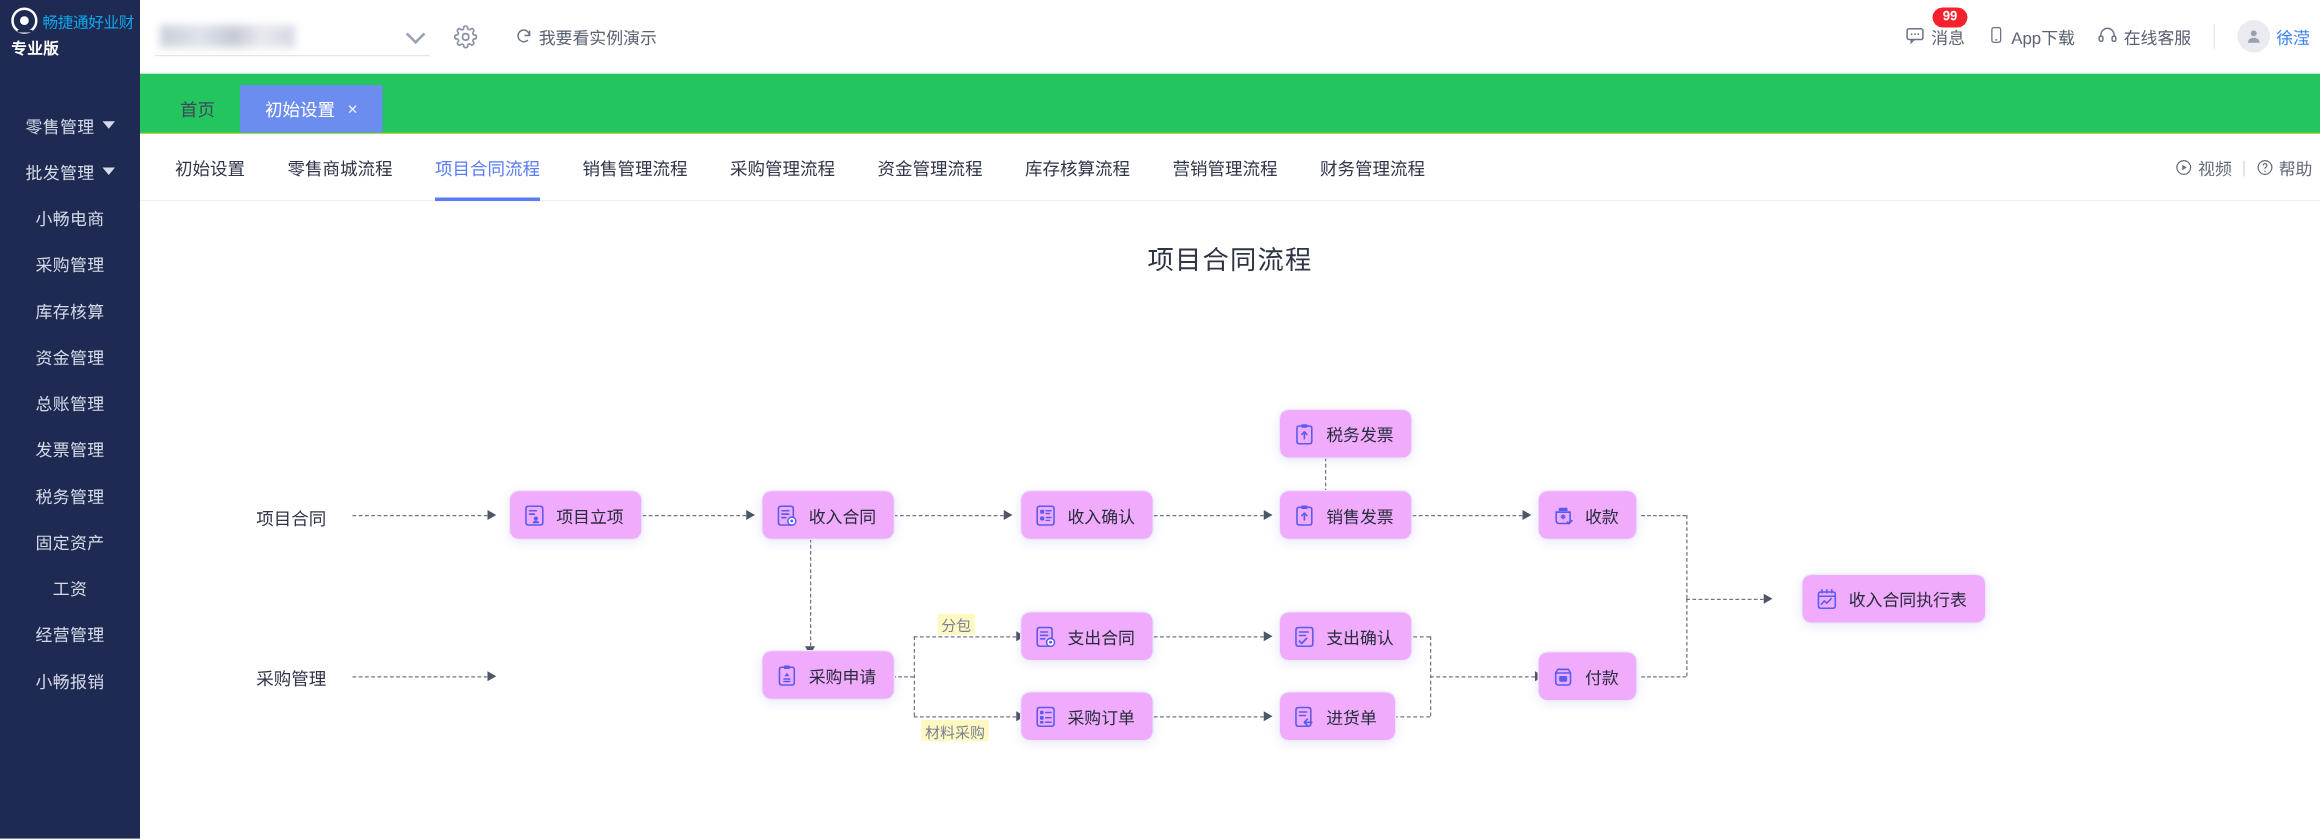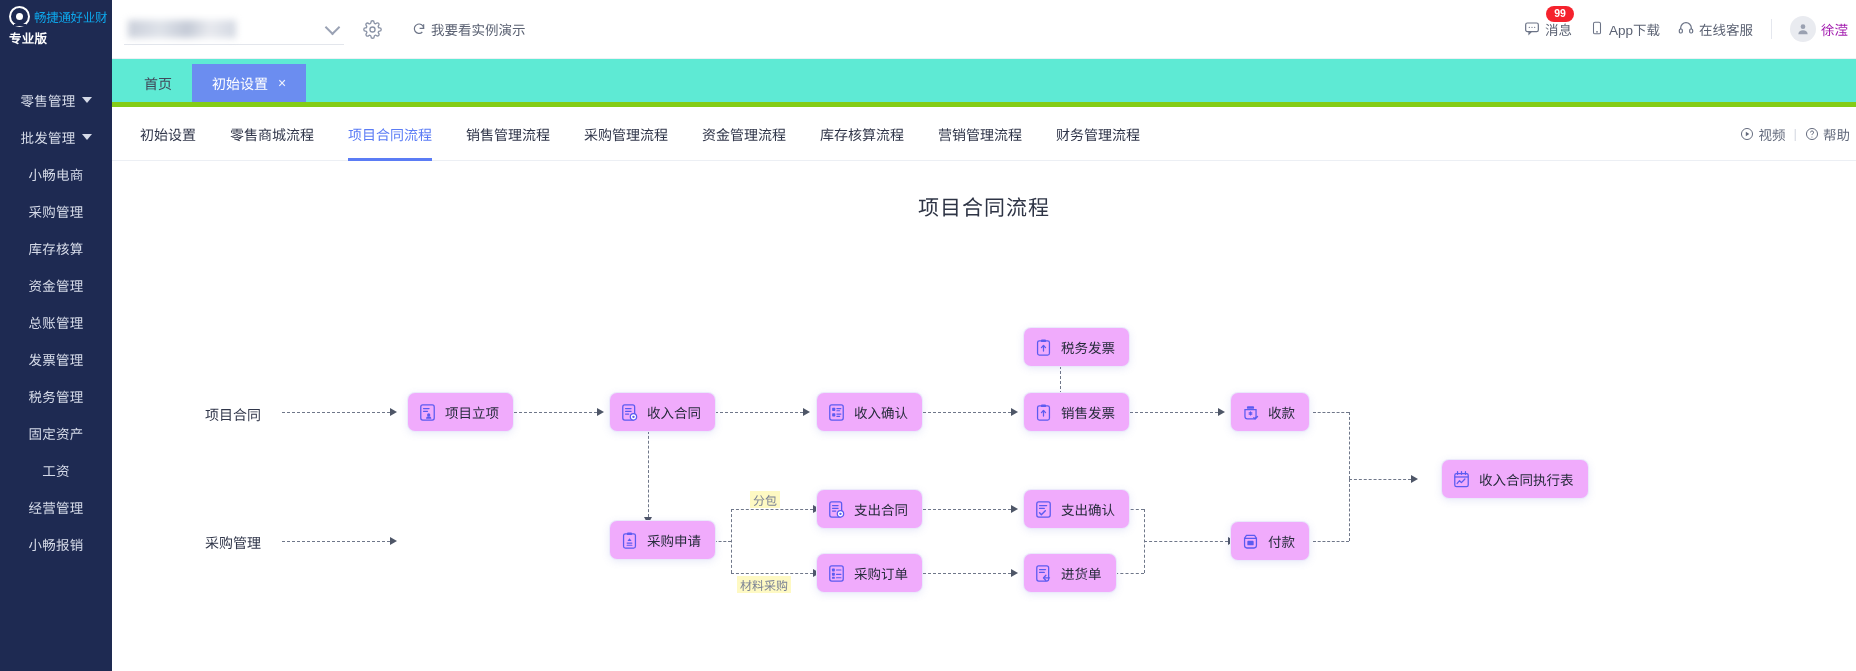--- a/index.html
+++ b/index.html
@@ -125,29 +125,29 @@
     border-radius: 9px; text-align: center;
     font-weight: 700;
   }
   .tb-divider { width: 1px; height: 20px; background: #e4e7ee; }
   .avatar {
     width: 26px; height: 26px; border-radius: 50%;
     background: #e9ebf0;
     display: flex; align-items: center; justify-content: center;
   }
   .avatar-user { width: 14px; height: 14px; }
-  .user-name { color: #a21caf; font-size: 13.5px; }
+  .user-name { color: #3b82f6; font-size: 13.5px; }
 
   
   .tabstrip {
     height: 48px; flex: 0 0 48px;
-    background: #5eead4;
+    background: #22c55e;
     display: flex; align-items: flex-end;
     padding-left: 12px;
-    border-bottom: 5px solid #84cc16;
+    border-bottom: 1px solid #84cc16;
   }
   .tab {
     height: 38px; padding: 0 20px;
     display: flex; align-items: center;
     font-size: 14px; color: #41485a;
     cursor: pointer; white-space: nowrap;
   }
   .tab.active {
     background: #6b8df0; color: #ffffff;
   }

